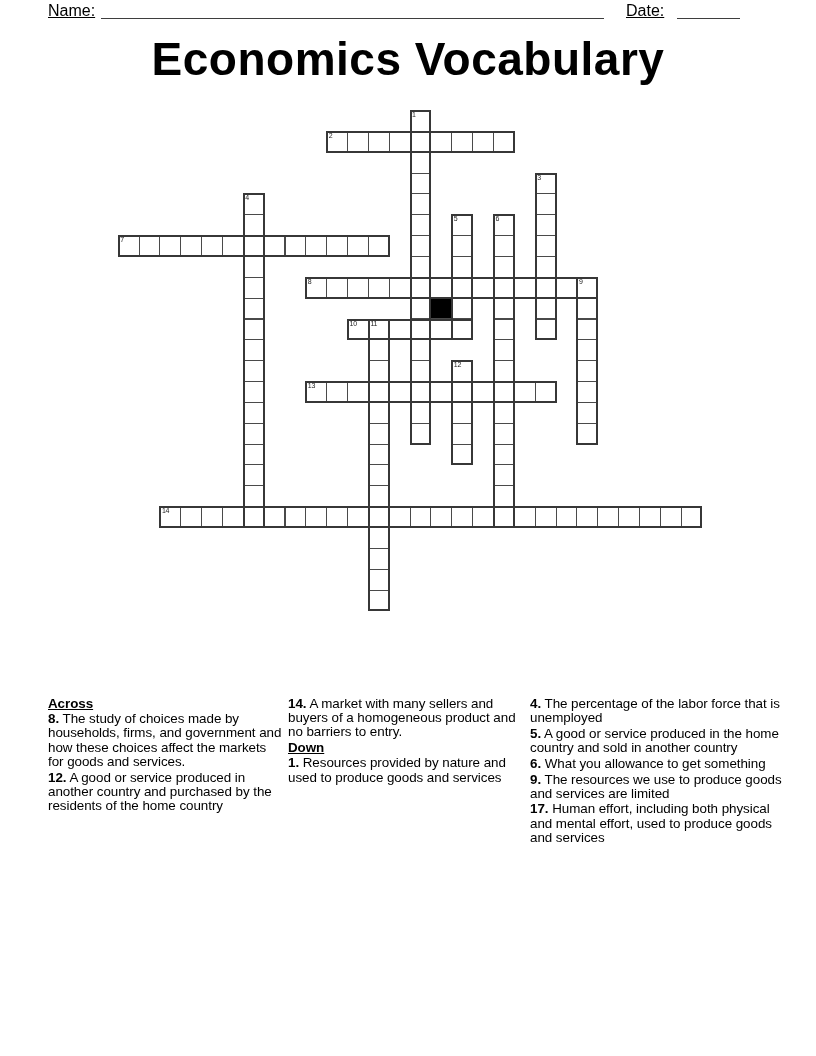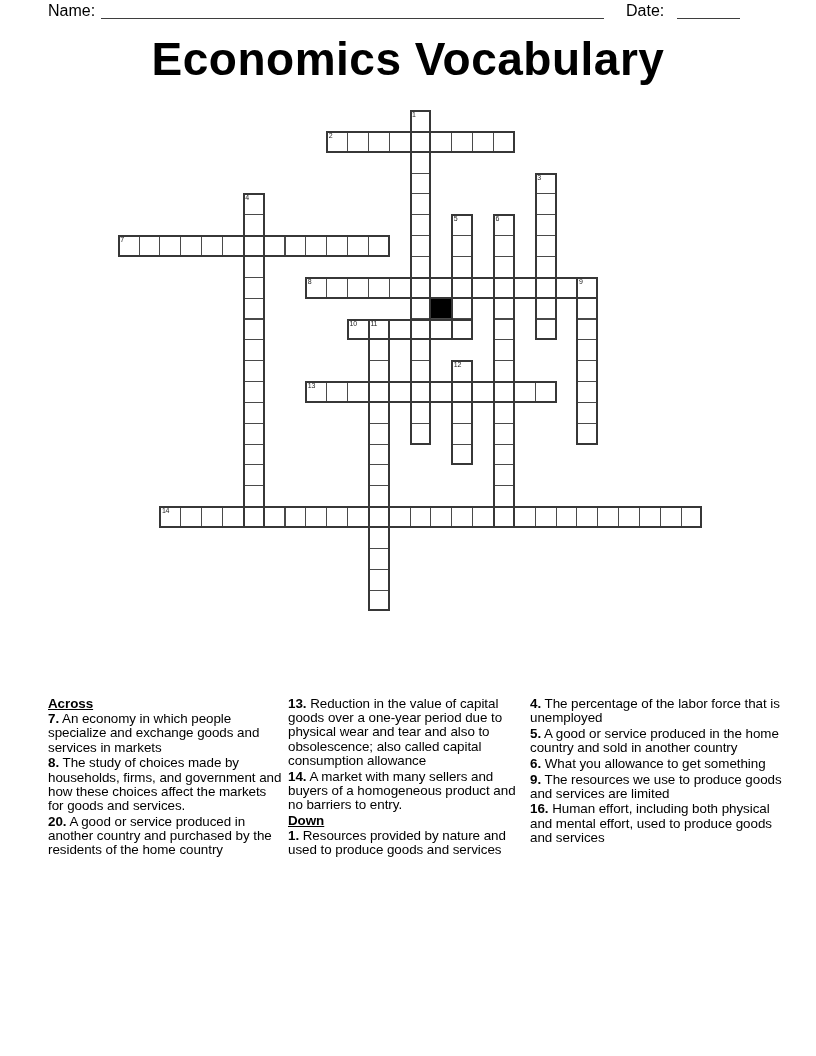--- a/index.html
+++ b/index.html
@@ -2,21 +2,21 @@
 <html><head>
 <meta charset="utf-8">
 <style>
   html,body { margin:0; padding:0; background:#888; }
   .page {
     position:relative; width:816px; height:1056px; margin:0 auto;
     background:#ffffff; overflow:hidden;
     font-family:"Liberation Sans", sans-serif; color:#000;
   }
   
-  .hdr-label { position:absolute; top:2px; font-size:16px; }
+  .hdr-label { position:absolute; top:2px; font-size:16px;text-decoration:underline; }
   .name-label { left:48px; }
   .date-label { left:626px; }
   .blank-line { position:absolute; top:18px; height:0; border-bottom:1.6px solid var(--line,#3e3e3e); }
   .name-line { left:101px; width:503px; }
   .date-line { left:677px; width:63px; }
   .title {
     position:absolute; top:34px; left:0; width:100%;
     text-align:center; font-size:46px; font-weight:bold; line-height:1.1;
     letter-spacing:0.5px;
   }
@@ -251,32 +251,30 @@
       <div class="outline" style="left: 347.05px; top: 318.5px; width: 126.1px; height: 21.85px;"></div>
       <div class="outline" style="left: 367.9px; top: 318.5px; width: 21.85px; height: 292.9px;"></div>
       <div class="outline" style="left: 451.3px; top: 360.2px; width: 21.85px; height: 105.25px;"></div>
       <div class="outline" style="left: 305.35px; top: 381.05px; width: 251.2px; height: 21.85px;"></div>
       <div class="outline" style="left: 159.4px; top: 506.15px; width: 543.1px; height: 21.85px;"></div>
     </div>
 
   <div class="clues">
     <div class="ccol ccol-1">
         <div class="clue-header">Across</div>
-        <div class="clue"><b>7.</b> <span>An economy in which people specialize and exchange goods and services in markets</span></div>
         <div class="clue"><b>8.</b> <span>The study of choices made by households, firms, and government and how these choices affect the markets for goods and services.</span></div>
-        <div class="clue"><b>20.</b> <span>A good or service produced in another country and purchased by the residents of the home country</span></div>
+        <div class="clue"><b>12.</b> <span>A good or service produced in another country and purchased by the residents of the home country</span></div>
       </div>
     <div class="ccol ccol-2">
-        <div class="clue"><b>13.</b> <span>Reduction in the value of capital goods over a one-year period due to physical wear and tear and also to obsolescence; also called capital consumption allowance</span></div>
         <div class="clue"><b>14.</b> <span>A market with many sellers and buyers of a homogeneous product and no barriers to entry.</span></div>
         <div class="clue-header">Down</div>
         <div class="clue"><b>1.</b> <span>Resources provided by nature and used to produce goods and services</span></div>
       </div>
     <div class="ccol ccol-3">
         <div class="clue"><b>4.</b> <span>The percentage of the labor force that is unemployed</span></div>
         <div class="clue"><b>5.</b> <span>A good or service produced in the home country and sold in another country</span></div>
         <div class="clue"><b>6.</b> <span>What you allowance to get something</span></div>
         <div class="clue"><b>9.</b> <span>The resources we use to produce goods and services are limited</span></div>
-        <div class="clue"><b>16.</b> <span>Human effort, including both physical and mental effort, used to produce goods and services</span></div>
+        <div class="clue"><b>17.</b> <span>Human effort, including both physical and mental effort, used to produce goods and services</span></div>
       </div>
   </div>
 
 </div>
 
 </body></html>

